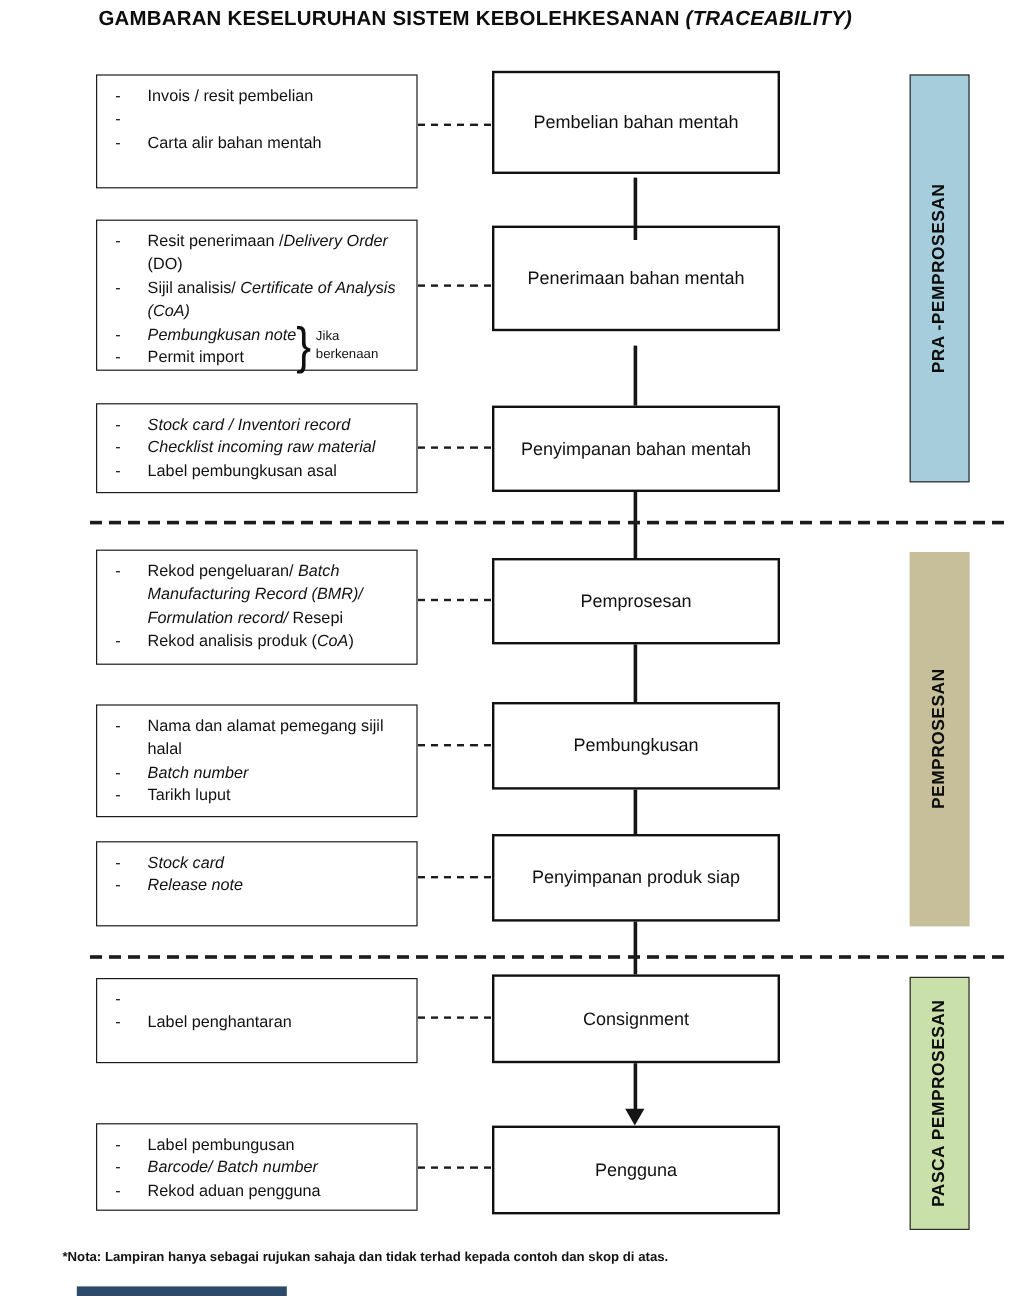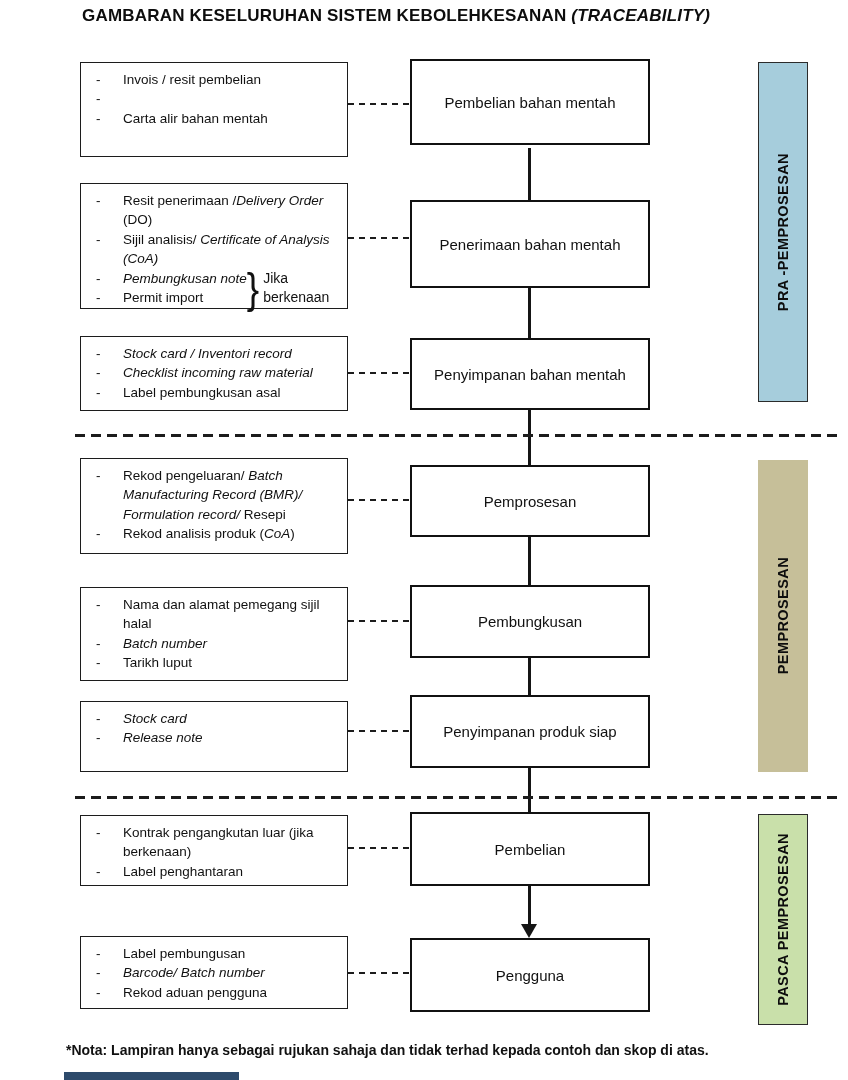--- a/index.html
+++ b/index.html
@@ -21,21 +21,21 @@
   .bullet-row{display:flex;align-items:flex-start;}
   .bullet-dash{flex:0 0 27px;text-align:left;padding-left:2px;}
   .bullet-text{flex:1;}
   .bullet-text i{font-style:italic;}
   .doc-group{display:flex;align-items:center;}
   .group-col{flex:0 0 auto;max-width:172px;}
   .brace{
     flex:0 0 auto;font-size:37px;font-weight:300;line-height:1;margin:0 4px 0 0;
     transform:scaleY(1.15);display:inline-block;
   }
-  .group-label{flex:0 0 64px;font-size:14px;line-height:1.35;}
+  .group-label{flex:0 0 64px;font-size:11px;line-height:1.35;}
 
   
   .proc-box{
     position:absolute;left:410px;width:240px;border:2.5px solid #111;background:#fff;
     box-sizing:border-box;display:flex;align-items:center;justify-content:center;
     font-size:15px;text-align:center;
   }
 
   
   .v-line{position:absolute;left:528px;width:2.5px;background:#151515;}
@@ -58,21 +58,21 @@
     position:absolute;left:758px;width:50px;box-sizing:border-box;
     display:flex;align-items:center;justify-content:center;
   }
   .phase-bar.bordered{border:1.5px solid #2b2b2b;}
   .phase-label{
     writing-mode:vertical-rl;transform:rotate(180deg);
     font-weight:bold;font-size:14.5px;letter-spacing:.4px;white-space:nowrap;color:#0d0d0d;
   }
 
   .footer-note{
-    position:absolute;left:66px;top:1042px;font-size:14px;font-weight:bold;white-space:nowrap;
+    position:absolute;left:52px;top:1042px;font-size:11px;font-weight:bold;white-space:nowrap;
   }
   .page-edge-bar{position:absolute;left:64px;top:1072px;width:175px;height:8px;}
 </style>
 </head>
 <body>
 
 <div class="page">
 
   <h1 class="title"><span>GAMBARAN KESELURUHAN SISTEM KEBOLEHKESANAN </span><i>(TRACEABILITY)</i></h1>
 
@@ -157,21 +157,20 @@
         <span class="bullet-text"><i>Stock card</i></span>
       </div>
       <div class="bullet-row">
         <span class="bullet-dash">-</span>
         <span class="bullet-text"><i>Release note</i></span>
       </div>
     </div>
   <div class="doc-box" style="top:815px;min-height:71px">
       <div class="bullet-row">
         <span class="bullet-dash">-</span>
-        <span class="bullet-text"><span>Kontrak pengangkutan luar (jika berkenaan)</span></span>
       </div>
       <div class="bullet-row">
         <span class="bullet-dash">-</span>
         <span class="bullet-text"><span>Label penghantaran</span></span>
       </div>
     </div>
   <div class="doc-box" style="top:936px;min-height:73px">
       <div class="bullet-row">
         <span class="bullet-dash">-</span>
         <span class="bullet-text"><span>Label pembungusan</span></span>
@@ -191,37 +190,37 @@
   <div class="h-dash" style="top:372px"></div>
   <div class="h-dash" style="top:499px"></div>
   <div class="h-dash" style="top:620px"></div>
   <div class="h-dash" style="top:730px"></div>
   <div class="h-dash" style="top:847px"></div>
   <div class="h-dash" style="top:972px"></div>
 
   <div class="proc-box" style="top:59px;height:86px">
       <span>Pembelian bahan mentah</span>
     </div>
-  <div class="proc-box" style="top:200px;height:88px">
+  <div class="proc-box" style="top:188px;height:88px">
       <span>Penerimaan bahan mentah</span>
     </div>
   <div class="proc-box" style="top:338px;height:72px">
       <span>Penyimpanan bahan mentah</span>
     </div>
   <div class="proc-box" style="top:465px;height:72px">
       <span>Pemprosesan</span>
     </div>
   <div class="proc-box" style="top:585px;height:73px">
       <span>Pembungkusan</span>
     </div>
   <div class="proc-box" style="top:695px;height:73px">
       <span>Penyimpanan produk siap</span>
     </div>
   <div class="proc-box" style="top:812px;height:74px">
-      <span>Pembelian</span>
+      <span>Consignment</span>
     </div>
   <div class="proc-box" style="top:938px;height:74px">
       <span>Pengguna</span>
     </div>
 
   <div class="v-line" style="top:148px;height:52px"></div>
   <div class="v-line" style="top:288px;height:50px"></div>
   <div class="v-line" style="top:410px;height:55px"></div>
   <div class="v-line" style="top:537px;height:48px"></div>
   <div class="v-line" style="top:658px;height:37px"></div>

